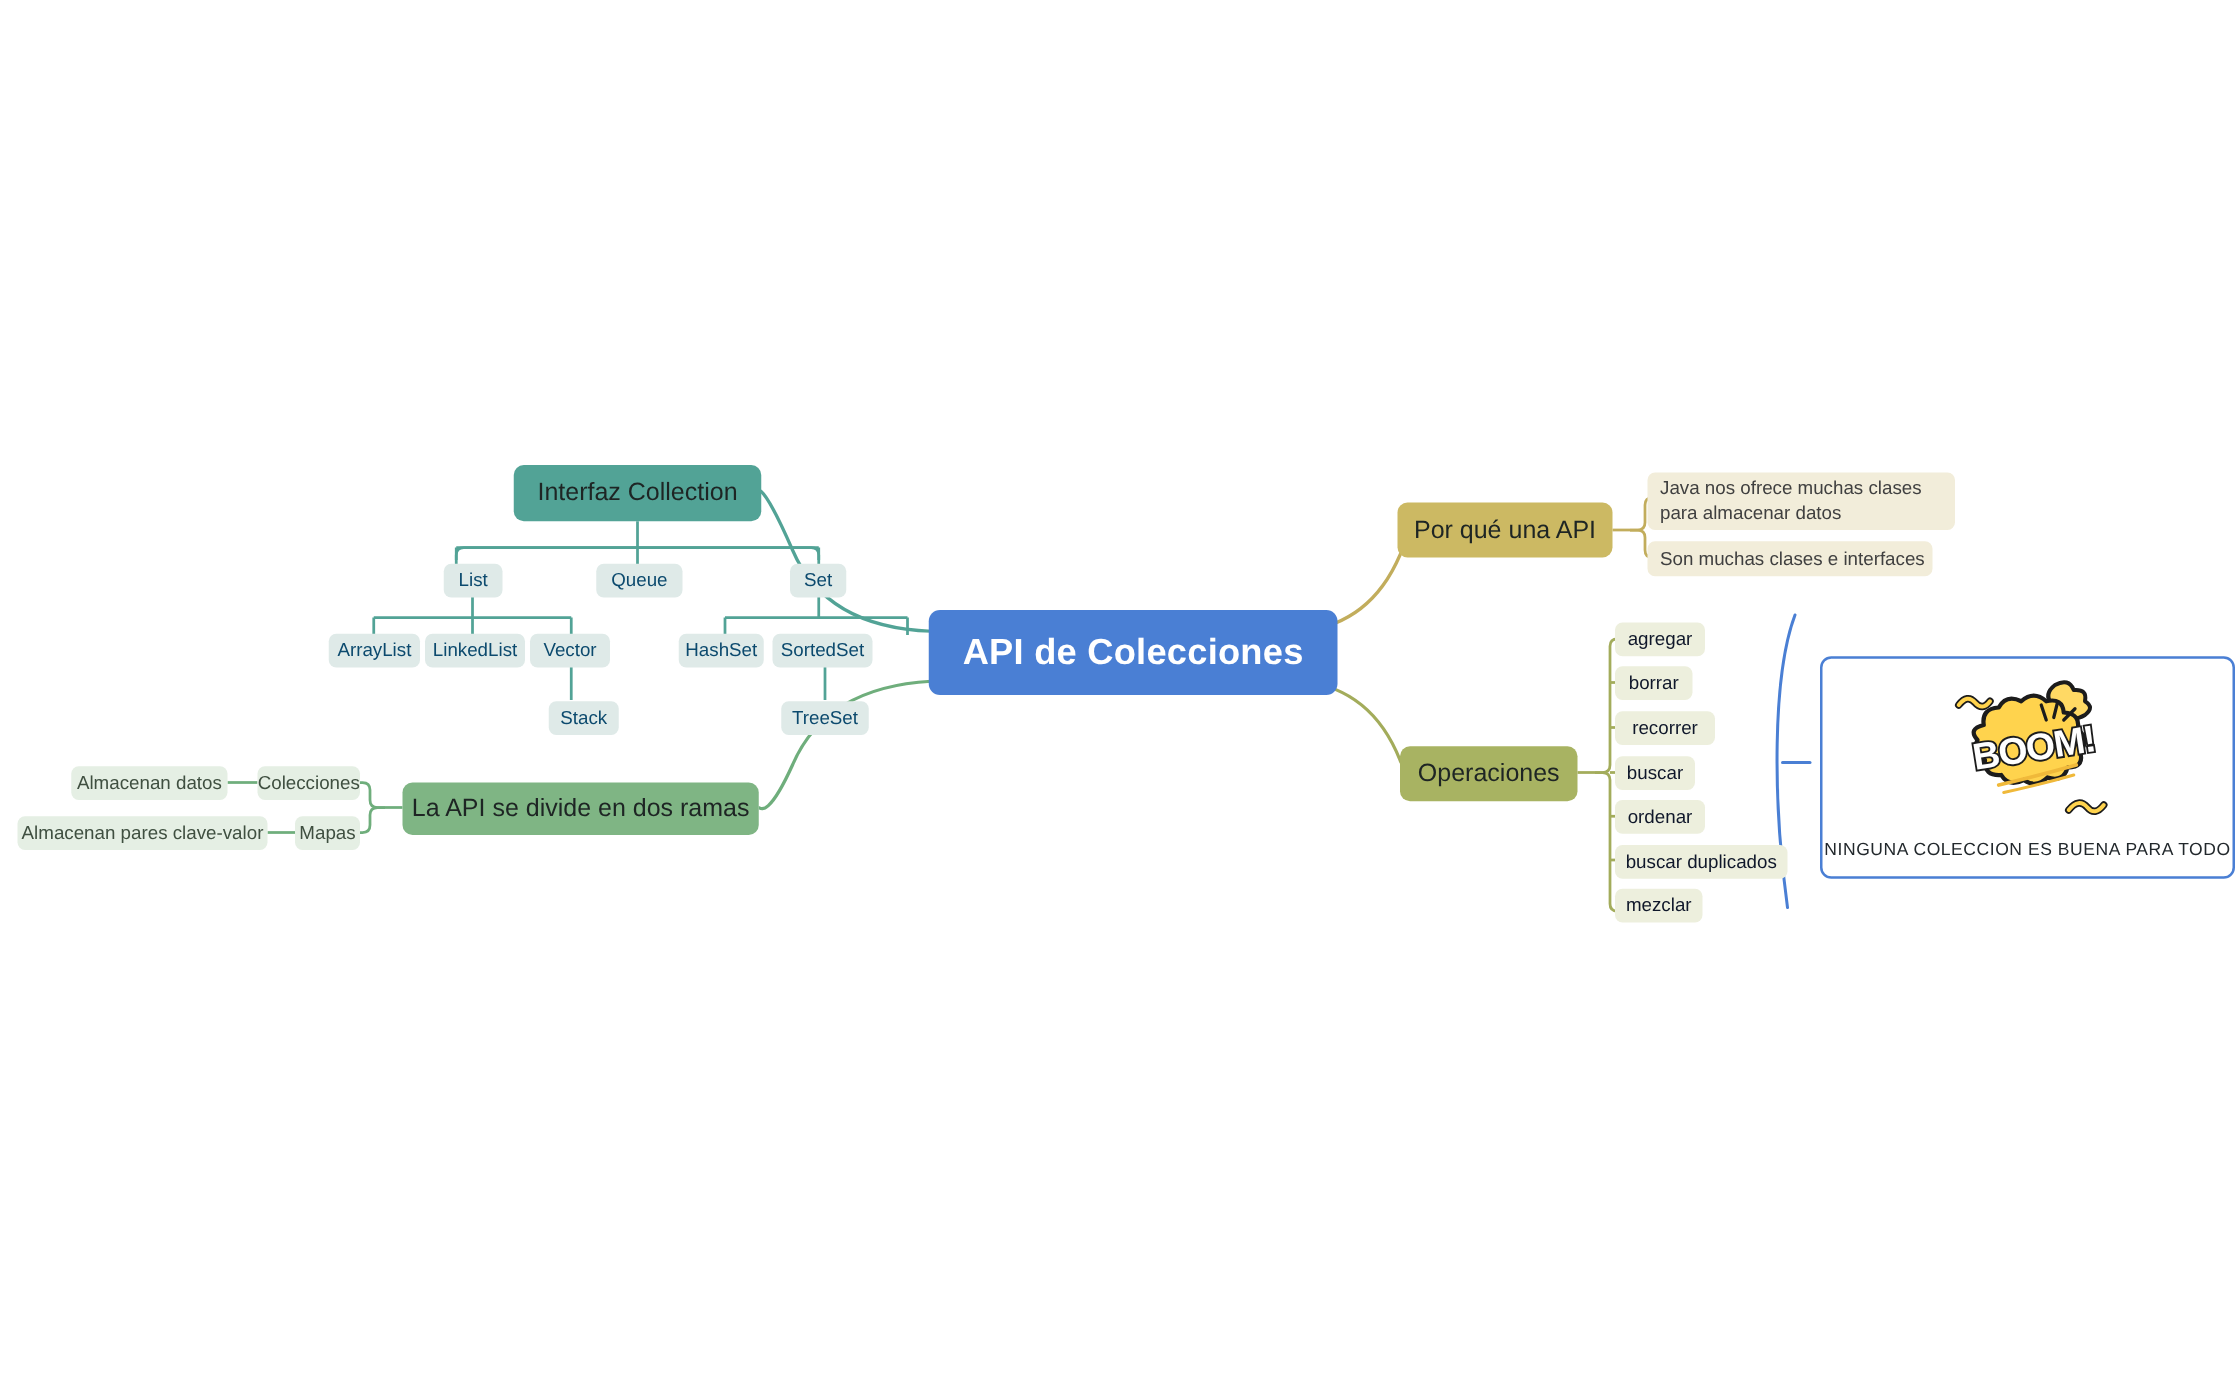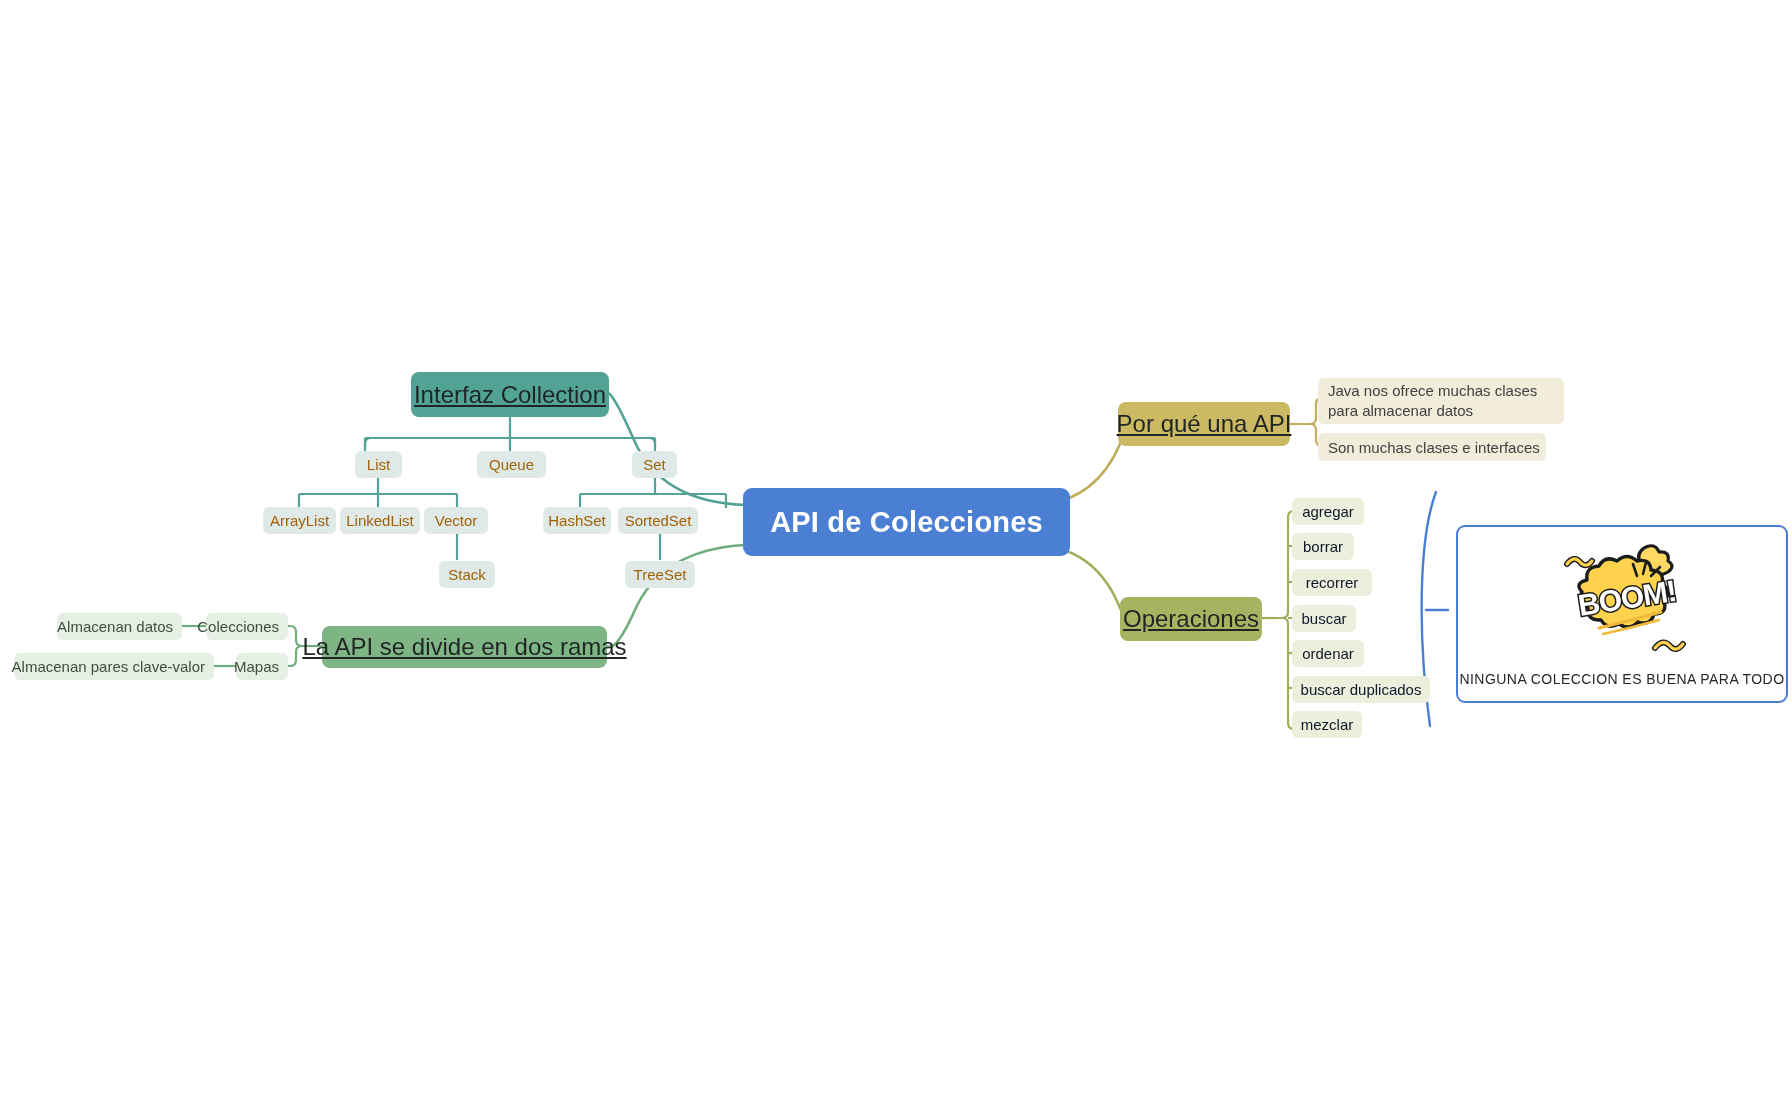--- a/index.html
+++ b/index.html
@@ -37,39 +37,38 @@
     background: #4a7fd4;
     color: #ffffff;
     font-size: 29px;
     border-radius: 9px;
     letter-spacing: .2px;
     font-weight: bold;
   }
 
   
   .branch {
-    font-size: 24px;
+    font-size: 20px;
     border-radius: 8px;
     padding: 0 14px;
-    text-decoration: underline;
   }
   .branch-teal  { background: #52a396; }
   .branch-green { background: #7fb584; }
   .branch-gold  { background: #ccb963; }
   .branch-olive { background: #a8b362; }
 
   
   .chip {
     font-size: 15px;
     border-radius: 6px;
     padding: 0 9px;
     color: #41504d;
   }
-  .chip-teal  { background: #dfeae8; color: #a16207; }
-  .chip-green { background: #e5efe4; color: #3f4f40; justify-content: flex-end; }
+  .chip-teal  { background: #dfeae8; color: #0c4a6e; }
+  .chip-green { background: #e5efe4; color: #3f4f40; }
   .chip-gold  { background: #f2edda; color: #404040; }
   .chip-olive { background: #edefdd; color: #0f172a; }
 
   .chip-multi {
     white-space: normal;
     display: block;
     line-height: 1.32;
     padding: 7px 10px;
     text-align: left;
     font-size: 15px;

